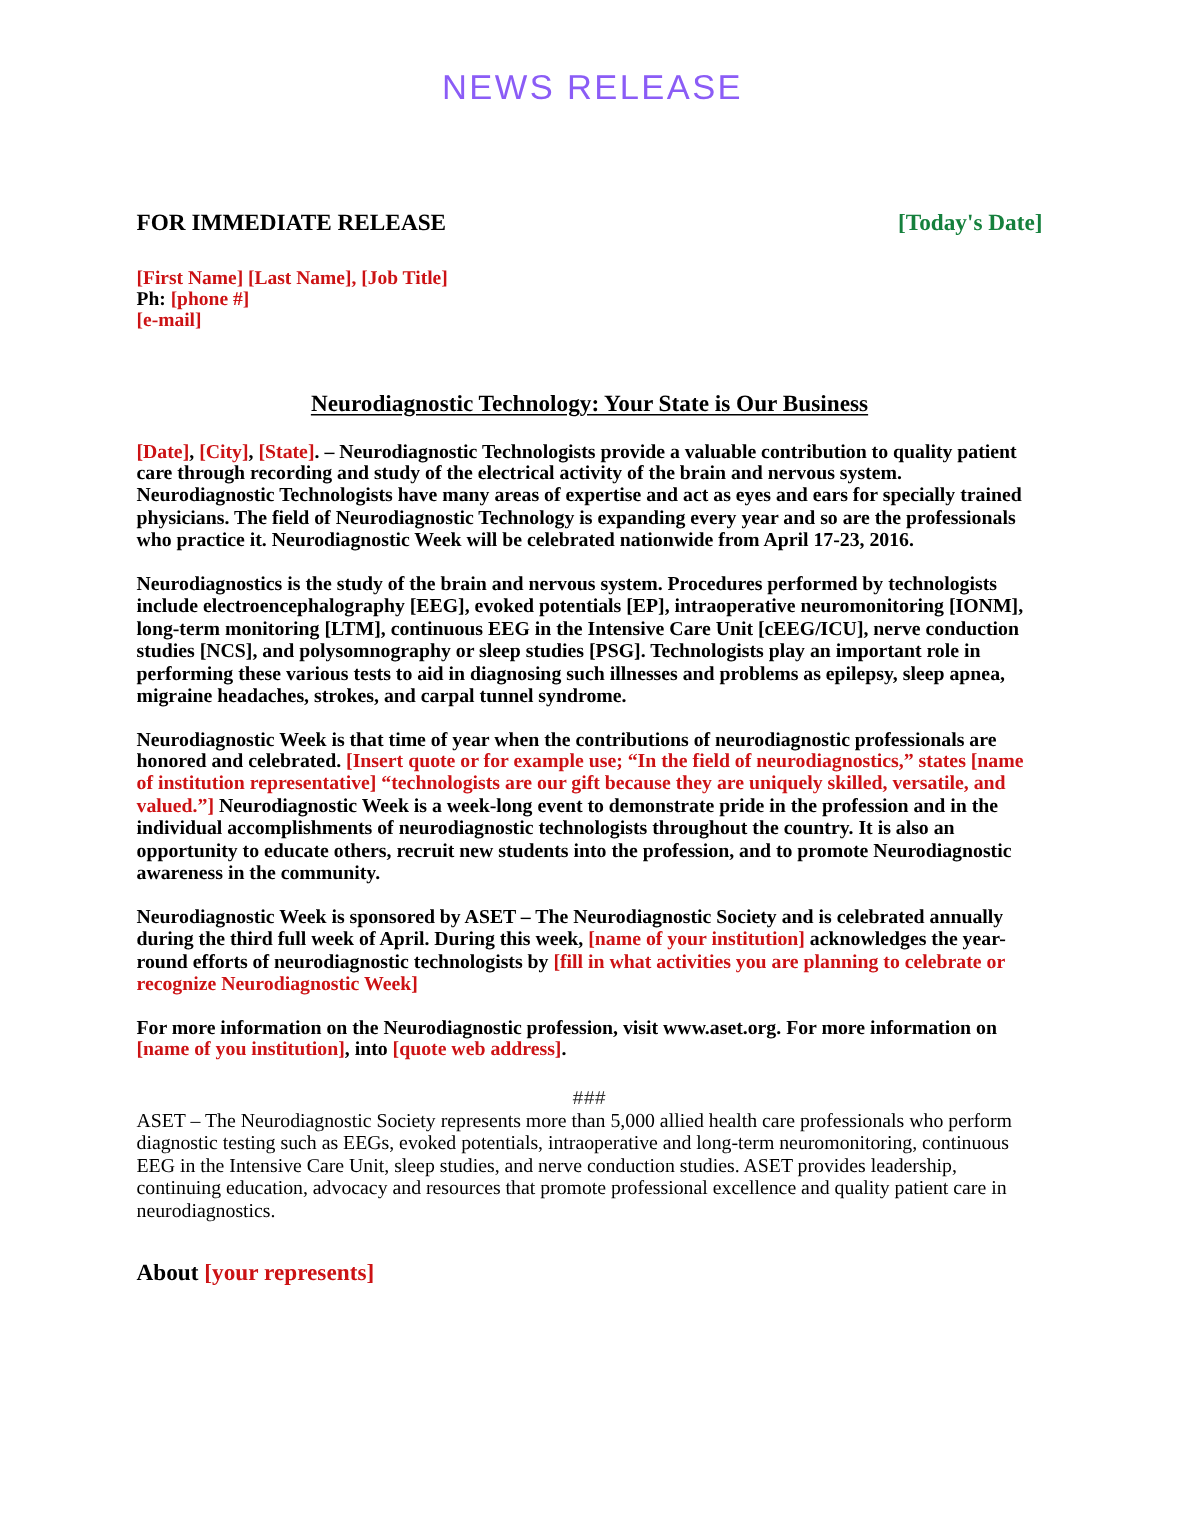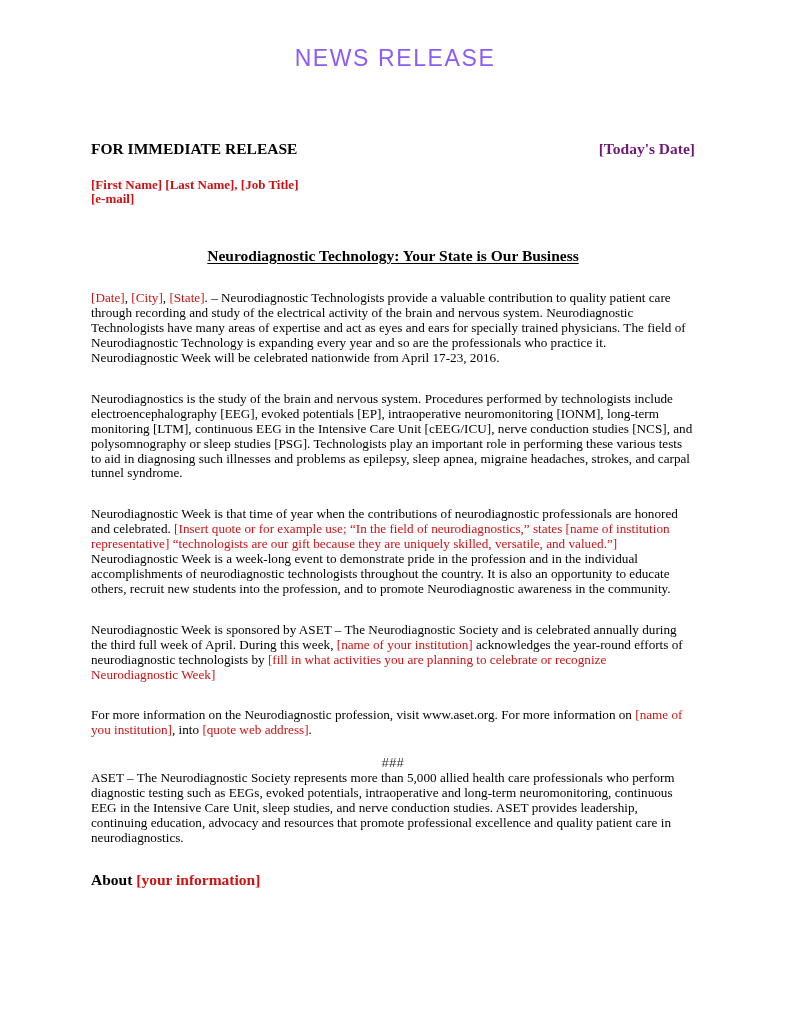--- a/index.html
+++ b/index.html
@@ -56,21 +56,21 @@
   .release-row {
     display: flex;
     justify-content: space-between;
     align-items: baseline;
     font-size: 15.5px;
     font-weight: bold;
     line-height: 1.2;
     margin-bottom: 19px;
   }
   .release-label { white-space: nowrap; }
-  .release-date { color: #701a75; white-space: nowrap; }
+  .release-date { color: #15803d; white-space: nowrap; }
 
   
   .contact-block {
     font-size: 13px;
     font-weight: bold;
     line-height: 14.2px;
     margin-bottom: 0;
   }
   .contact-block .line { white-space: nowrap; }
   .red { color: #cc1214; }
@@ -91,21 +91,21 @@
 
   
   .body-para {
     font-size: 13.2px;
     line-height: 14.9px;
     margin-top: 15px;
     text-align: left;
   }
   .body-para:first-of-type { margin-top: 0; }
 
-  .para-block { margin-top: 26px; }
+  .para-block { margin-top: 14px; font-weight: bold; }
 
   
   .divider {
     margin-top: 18px;
     text-align: center;
     font-family: "Liberation Sans", sans-serif;
     font-size: 12.5px;
     letter-spacing: 0.5px;
     color: #2b2b2b;
   }
@@ -141,20 +141,21 @@
 
   <div class="content">
 
     <div class="release-row">
       <div class="release-label">FOR IMMEDIATE RELEASE</div>
       <div class="release-date">[Today's Date]</div>
     </div>
 
     <div class="contact-block">
       <div class="line red">[First Name] [Last Name], [Job Title]</div>
+      <div class="line"><span class="blk">Ph: </span><span class="red">[phone #]</span></div>
       <div class="line red">[e-mail]</div>
     </div>
 
     <div class="headline"><span>Neurodiagnostic Technology: Your State is Our Business</span></div>
 
     <div class="para-block">
       <div class="body-para"><span class="red">[Date]</span><span class="blk">, </span><span class="red">[City]</span><span class="blk">, </span><span class="red">[State]</span><span class="blk">. – Neurodiagnostic Technologists provide a valuable contribution to quality patient care through recording and study of the electrical activity of the brain and nervous system. Neurodiagnostic Technologists have many areas of expertise and act as eyes and ears for specially trained physicians. The field of Neurodiagnostic Technology is expanding every year and so are the professionals who practice it. Neurodiagnostic Week will be celebrated nationwide from April 17-23, 2016.</span></div>
     </div>
 
     <div class="para-block">
@@ -170,16 +171,16 @@
     </div>
 
     <div class="para-block">
       <div class="body-para"><span class="blk">For more information on the Neurodiagnostic profession, visit www.aset.org. For more information on </span><span class="red">[name of you institution]</span><span class="blk">, into </span><span class="red">[quote web address]</span><span class="blk">.</span></div>
     </div>
 
     <div class="divider">###</div>
 
     <div class="about-body">ASET – The Neurodiagnostic Society represents more than 5,000 allied health care professionals who perform diagnostic testing such as EEGs, evoked potentials, intraoperative and long-term neuromonitoring, continuous EEG in the Intensive Care Unit, sleep studies, and nerve conduction studies. ASET provides leadership, continuing education, advocacy and resources that promote professional excellence and quality patient care in neurodiagnostics.</div>
 
-    <div class="about-heading-2"><span class="blk">About </span><span class="red">[your information]</span></div>
+    <div class="about-heading-2"><span class="blk">About </span><span class="red">[your represents]</span></div>
 
   </div>
 </div>
 
 </body></html>

